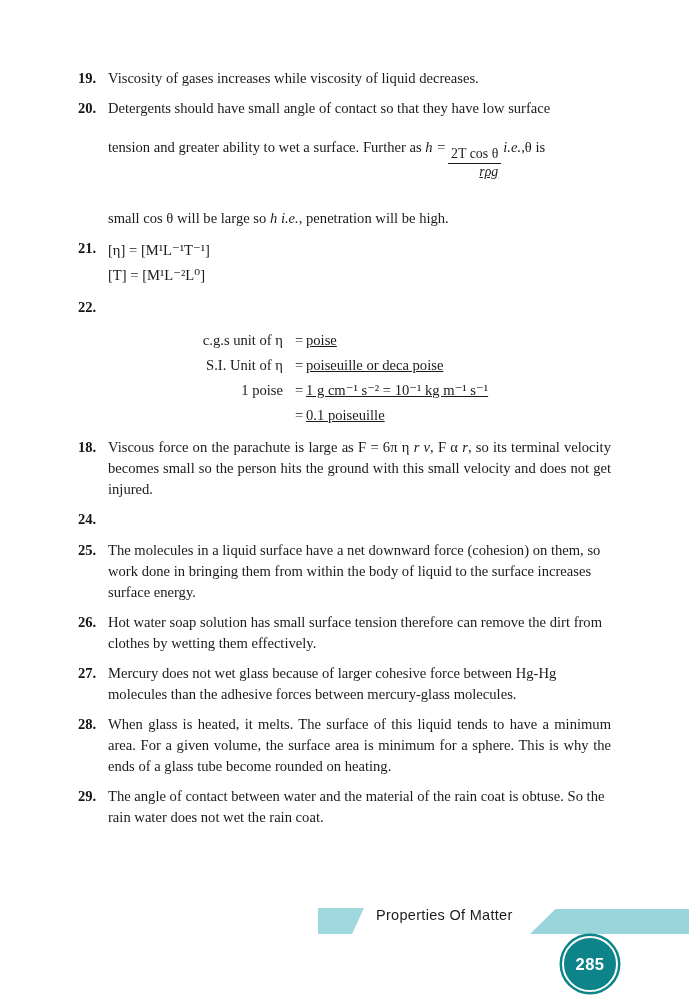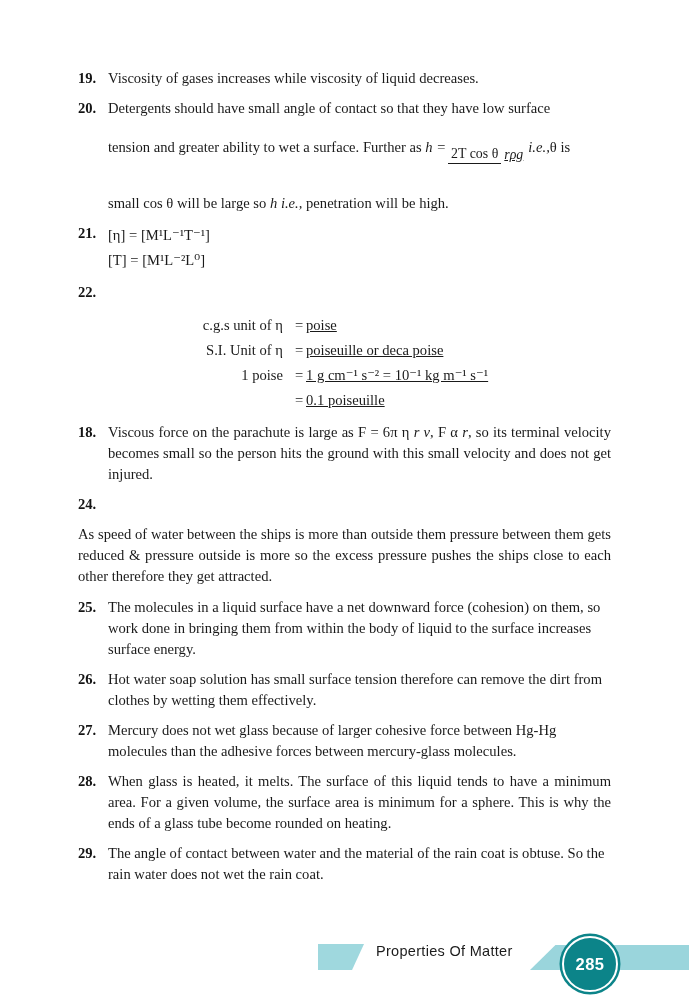--- a/index.html
+++ b/index.html
@@ -62,21 +62,21 @@
   
   .mi { font-style: italic; }
   .mup { font-style: normal; }
   sup, sub {
     font-size: 0.66em;
     line-height: 0;
   }
 
   .frac {
     display: inline-flex;
-    flex-direction: row;
+    flex-direction: column;
     vertical-align: -0.45em;
     text-align: right;
     margin: 16px 2px;
     font-size: 0.95em;
   }
   .frac .num {
     padding: 0 3px 1px 3px;
     border-bottom: 1px solid #1a1a1a;
     line-height: 1.05;
   }
@@ -139,21 +139,21 @@
   .dim-line {
     font-size: 14.6px;
     line-height: 25px;
     white-space: nowrap;
   }
 
   
   .footer {
     position: absolute;
     left: 0;
-    top: 936px;
+    top: 900px;
     width: 689px;
     height: 52px;
   }
   .foot-tab {
     position: absolute;
     left: 318px;
     top: 8px;
     width: 46px;
     height: 26px;
     background: #9fd8de;
@@ -273,24 +273,23 @@
 
     <div class="item" style="margin-top:8px;">
       <div class="item-num">18.</div>
       <div class="item-body">
         <p class="justify"><span>Viscous force on the parachute is large as F = 6π η</span>
           <span class="mi">r v</span><span>, F α</span>
           <span class="mi">r</span><span>, so its terminal velocity becomes small so the person hits the ground with this small velocity and does not get injured.</span></p>
       </div>
     </div>
 
-    <div class="item" style="margin-top:8px;flex-direction:column;">
+    <div class="item" style="margin-top:8px;">
       <div class="item-num">24.</div>
       <div class="item-body">
-        <p class="justify">As speed of water between the ships is more than outside them pressure between them gets reduced &amp; pressure outside is more so the excess pressure pushes the ships close to each other therefore they get attracted.</p>
       </div>
     </div>
 
     <div class="item" style="margin-top:10px;">
       <div class="item-num">25.</div>
       <div class="item-body">
         <p>The molecules in a liquid surface have a net downward force (cohesion) on them, so work done in bringing them from within the body of liquid to the surface increases surface energy.</p>
       </div>
     </div>
 

